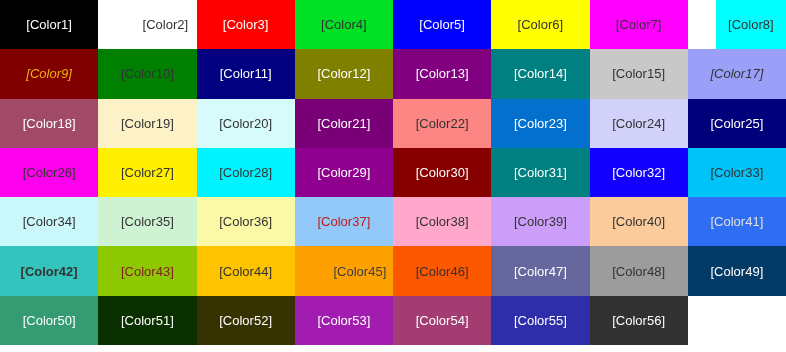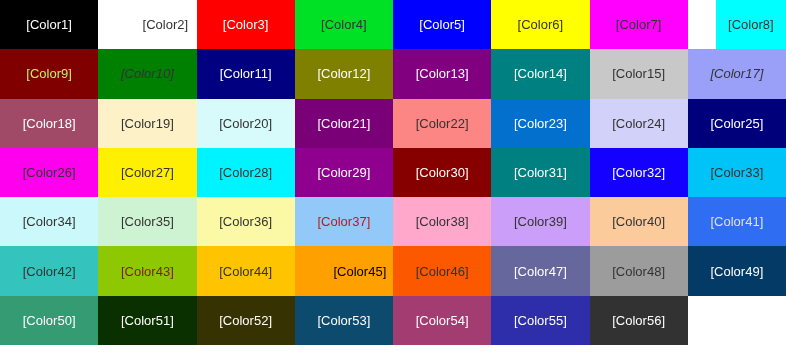--- a/index.html
+++ b/index.html
@@ -65,23 +65,23 @@
     <div class="swatch" style="background: rgb(255, 255, 0);">
       <span class="swatch-label" style="color: rgb(51, 51, 51);">[Color6]</span>
     </div>
     <div class="swatch" style="background: rgb(255, 0, 255);">
       <span class="swatch-label" style="color: rgb(51, 51, 51);">[Color7]</span>
     </div>
     <div class="swatch" style="background: rgb(0, 255, 255); margin-left: 28px;">
       <span class="swatch-label" style="color: rgb(51, 51, 51);">[Color8]</span>
     </div>
     <div class="swatch" style="background: rgb(128, 0, 0);">
-      <span class="swatch-label" style="color: #bef264;">[Color9]</span>
-    </div>
-    <div class="swatch" style="background: rgb(0, 128, 0); font-style: italic;">
+      <span class="swatch-label" style="color: #eab308; font-style: italic;">[Color9]</span>
+    </div>
+    <div class="swatch" style="background: rgb(0, 128, 0);">
       <span class="swatch-label" style="color: rgb(51, 51, 51);">[Color10]</span>
     </div>
     <div class="swatch" style="background: rgb(0, 0, 128);">
       <span class="swatch-label" style="color: rgb(255, 255, 255);">[Color11]</span>
     </div>
     <div class="swatch" style="background: rgb(128, 128, 0);">
       <span class="swatch-label" style="color: rgb(255, 255, 255);">[Color12]</span>
     </div>
     <div class="swatch" style="background: rgb(128, 0, 128);">
       <span class="swatch-label" style="color: rgb(255, 255, 255);">[Color13]</span>
@@ -160,31 +160,31 @@
     </div>
     <div class="swatch" style="background: rgb(203, 158, 249);">
       <span class="swatch-label" style="color: rgb(51, 51, 51);">[Color39]</span>
     </div>
     <div class="swatch" style="background: rgb(251, 203, 156);">
       <span class="swatch-label" style="color: rgb(51, 51, 51);">[Color40]</span>
     </div>
     <div class="swatch" style="background: rgb(47, 110, 242);">
       <span class="swatch-label" style="color: rgb(224, 224, 224);">[Color41]</span>
     </div>
-    <div class="swatch" style="background: rgb(53, 195, 189);">
+    <div class="swatch" style="background: rgb(53, 195, 189); font-weight: bold;">
       <span class="swatch-label" style="color: rgb(51, 51, 51);">[Color42]</span>
     </div>
     <div class="swatch" style="background: rgb(142, 200, 3);">
       <span class="swatch-label" style="color: #7f1d1d;">[Color43]</span>
     </div>
     <div class="swatch" style="background: rgb(255, 196, 0);">
       <span class="swatch-label" style="color: rgb(51, 51, 51);">[Color44]</span>
     </div>
     <div class="swatch" style="background: rgb(253, 160, 0);">
-      <span class="swatch-label" style="color: #000000; padding-left: 32px;">[Color45]</span>
+      <span class="swatch-label" style="color: #404040; padding-left: 32px;">[Color45]</span>
     </div>
     <div class="swatch" style="background: rgb(252, 88, 0);">
       <span class="swatch-label" style="color: rgb(51, 51, 51);">[Color46]</span>
     </div>
     <div class="swatch" style="background: rgb(102, 103, 156);">
       <span class="swatch-label" style="color: rgb(255, 255, 255);">[Color47]</span>
     </div>
     <div class="swatch" style="background: rgb(156, 156, 156);">
       <span class="swatch-label" style="color: rgb(51, 51, 51);">[Color48]</span>
     </div>
@@ -193,21 +193,21 @@
     </div>
     <div class="swatch" style="background: rgb(53, 155, 115);">
       <span class="swatch-label" style="color: rgb(255, 255, 255);">[Color50]</span>
     </div>
     <div class="swatch" style="background: rgb(11, 48, 0);">
       <span class="swatch-label" style="color: rgb(255, 255, 255);">[Color51]</span>
     </div>
     <div class="swatch" style="background: rgb(55, 50, 1);">
       <span class="swatch-label" style="color: rgb(255, 255, 255);">[Color52]</span>
     </div>
-    <div class="swatch" style="background: #0c4a6e;">
+    <div class="swatch" style="background: #a21caf;">
       <span class="swatch-label" style="color: rgb(255, 255, 255);">[Color53]</span>
     </div>
     <div class="swatch" style="background: rgb(162, 60, 113);">
       <span class="swatch-label" style="color: rgb(255, 255, 255);">[Color54]</span>
     </div>
     <div class="swatch" style="background: rgb(46, 46, 170);">
       <span class="swatch-label" style="color: rgb(255, 255, 255);">[Color55]</span>
     </div>
     <div class="swatch" style="background: rgb(50, 50, 50);">
       <span class="swatch-label" style="color: rgb(255, 255, 255);">[Color56]</span>

